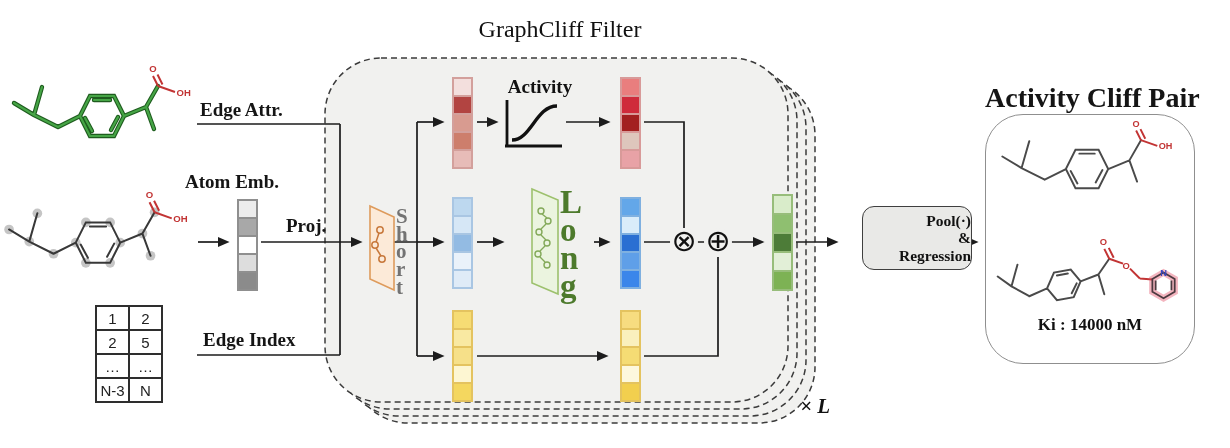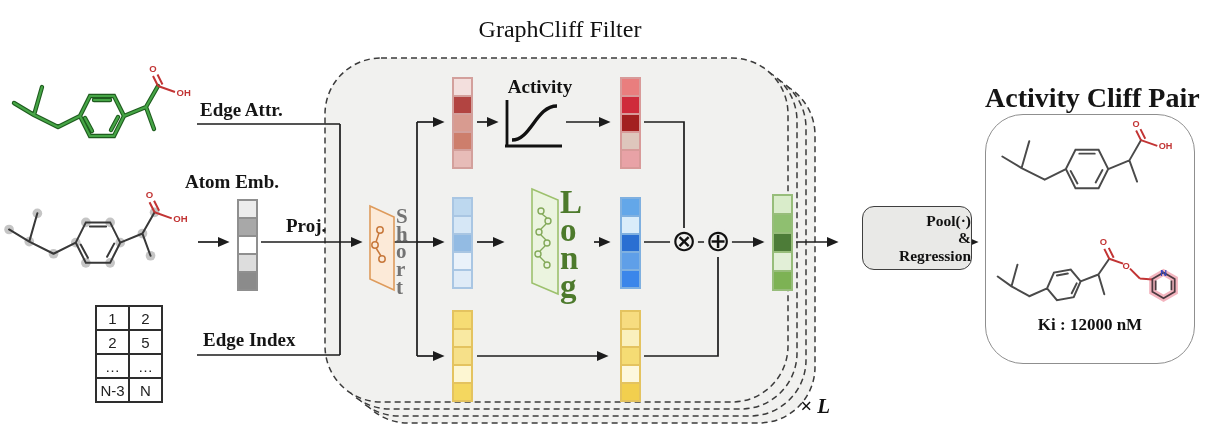--- a/index.html
+++ b/index.html
@@ -235,16 +235,16 @@
 
     <svg class="abs" style="left:6px;top:122px" width="196" height="77" viewBox="0 -4 195 78">
       <path d="M4,36 L18,46 M18,46 L24,24 M18,46 L36,56 M36,56 L54,48 M54,48 L61,32 L78,29 L88,41 L81,57 L64,60 Z M64,35 L75,33 M84,43 L79,53 M88,41 L106,34 M106,34 L112,54 M106,34 L117,18" stroke="#4a4a4a" stroke-width="2" fill="none" stroke-linecap="round"></path>
       <path d="M117,18 L112,8 M121.5,17 L116.5,7 M117,18 L131,23 M138,28 L148,38 M148,38 L160.7,39" stroke="#c23434" stroke-width="2" fill="none"></path>
       <text x="111" y="4" text-anchor="middle" font-size="9.5" font-weight="bold" fill="#c23434" font-family="Liberation Sans, sans-serif">O</text>
       <text x="134" y="28" text-anchor="middle" font-size="9.5" font-weight="bold" fill="#c23434" font-family="Liberation Sans, sans-serif">O</text>
       <path d="M172,32 L183.3,38.5 L183.3,51.5 L172,58 L160.7,51.5 L160.7,38.5 Z" stroke="rgba(225,70,95,0.4)" stroke-width="6.5" fill="none"></path>
       <path d="M172,32 L183.3,38.5 L183.3,51.5 L172,58 L160.7,51.5 L160.7,38.5 Z M180,40 V50 M164,50 V40" stroke="#4c3a40" stroke-width="1.8" fill="none"></path>
       <text x="172" y="36" text-anchor="middle" font-size="9.5" font-weight="bold" fill="#3848c0" font-family="Liberation Sans, sans-serif">N</text>
     </svg>
-    <div class="ki" style="top:200px">Ki : 12000 nM</div>
+    <div class="ki" style="top:200px">Ki : 14000 nM</div>
   </div>
 
 </div>
 
 </body></html>

